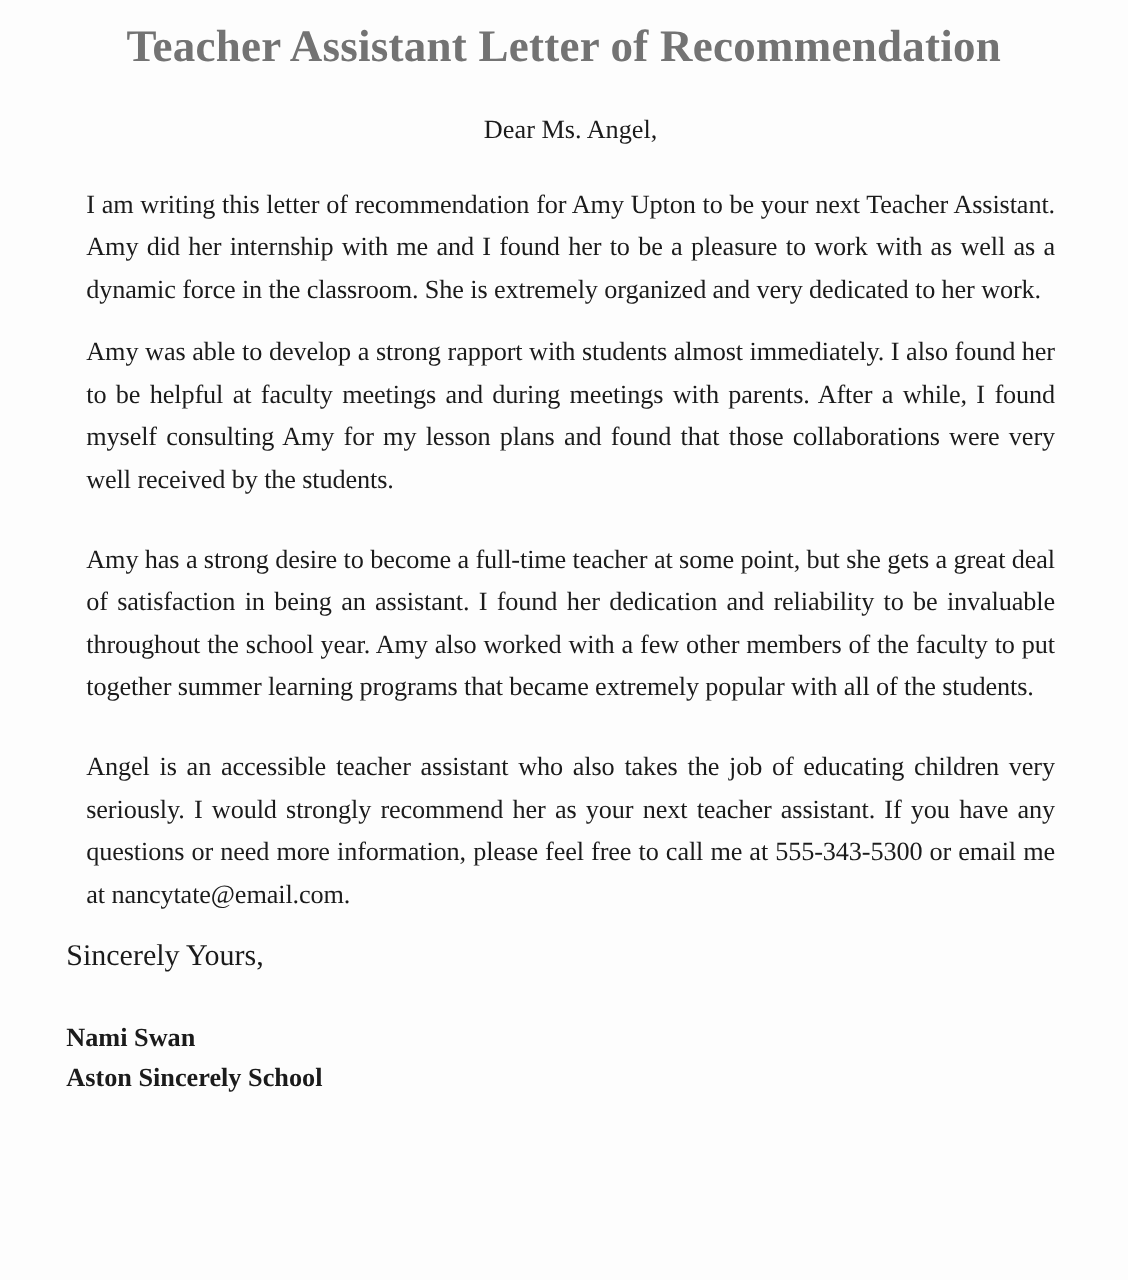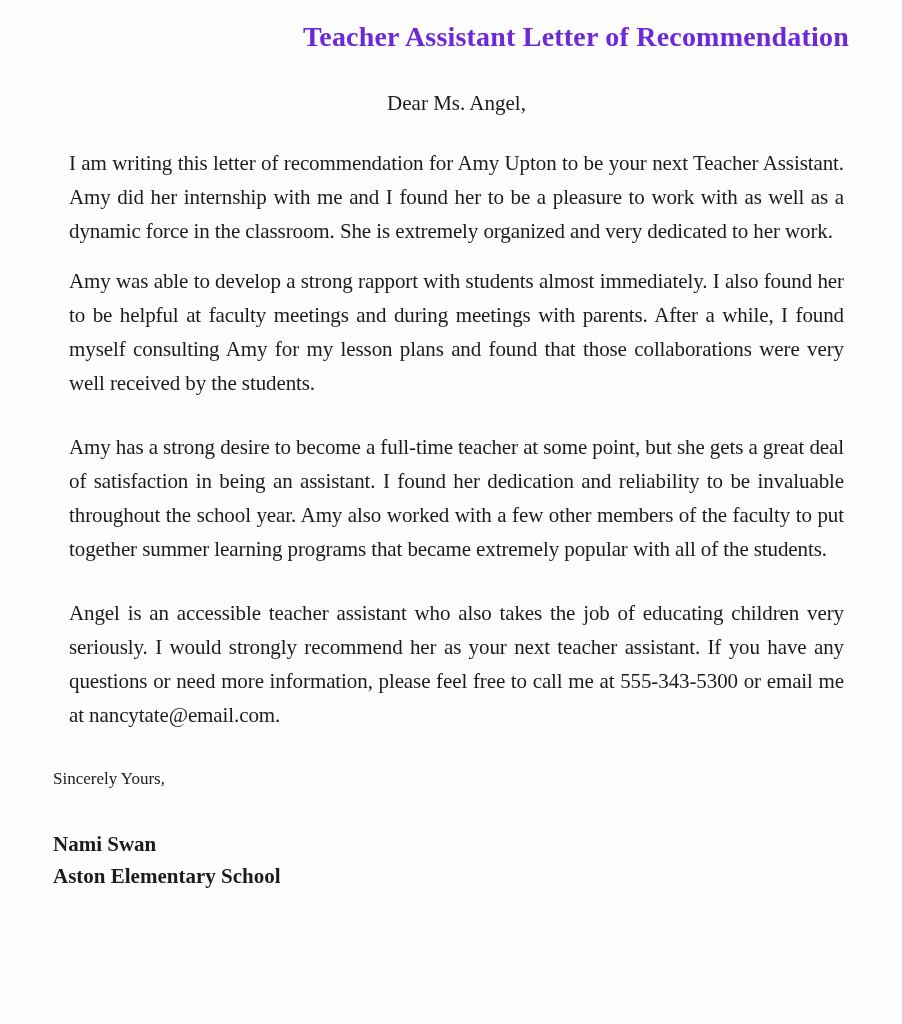--- a/index.html
+++ b/index.html
@@ -14,26 +14,26 @@
     box-sizing: border-box;
     background: #fdfdfd;
     color: #1b1b1b;
     font-family: "Liberation Serif", "DejaVu Serif", serif;
     padding: 18px 42px 30px 53px;
     overflow: hidden;
   }
   .title {
     margin: 0 0 30px 0;
     padding-right: 11px; 
-    text-align: right;
-    font-size: 28px;
+    text-align: center;
+    font-size: 36px;
     font-weight: 600;
     letter-spacing: 0.2px;
     line-height: 38px;
-    color: #6d28d9;
+    color: #737373;
   }
   .salutation {
     margin: 0 0 26px 0;
     font-size: 21px;
     line-height: 34px;
     text-align: center;
   }
   .para {
     margin: 16px;
     font-size: 21px;
@@ -42,22 +42,22 @@
     letter-spacing: -0.1px;
   }
   .para + .para.gap,
   .para.gap {
     margin-top: 30px;
   }
   .para.first {
     margin-top: 0;
   }
   .closing {
-    margin: 30px 0 0 0;
-    font-size: 17px;
+    margin: 16px 0 0 0;
+    font-size: 24px;
     line-height: 34px;
   }
   .signature {
     margin-top: 32px;
   }
   .signature p {
     margin: 0;
     font-size: 21px;
     line-height: 32px;
     font-weight: bold;
@@ -79,16 +79,16 @@
 
     <p class="para gap">Amy has a strong desire to become a full-time teacher at some point, but she gets a great deal of satisfaction in being an assistant. I found her dedication and reliability to be invaluable throughout the school year. Amy also worked with a few other members of the faculty to put together summer learning programs that became extremely popular with all of the students.</p>
 
     <p class="para gap">Angel is an accessible teacher assistant who also takes the job of educating children very seriously. I would strongly recommend her as your next teacher assistant. If you have any questions or need more information, please feel free to call me at 555-343-5300 or email me at nancytate@email.com.</p>
   </div>
 
   <p class="closing">Sincerely Yours,</p>
 
   <div class="signature">
     <p>Nami Swan</p>
-    <p>Aston Elementary School</p>
+    <p>Aston Sincerely School</p>
   </div>
 
 </div>
 
 </body></html>

